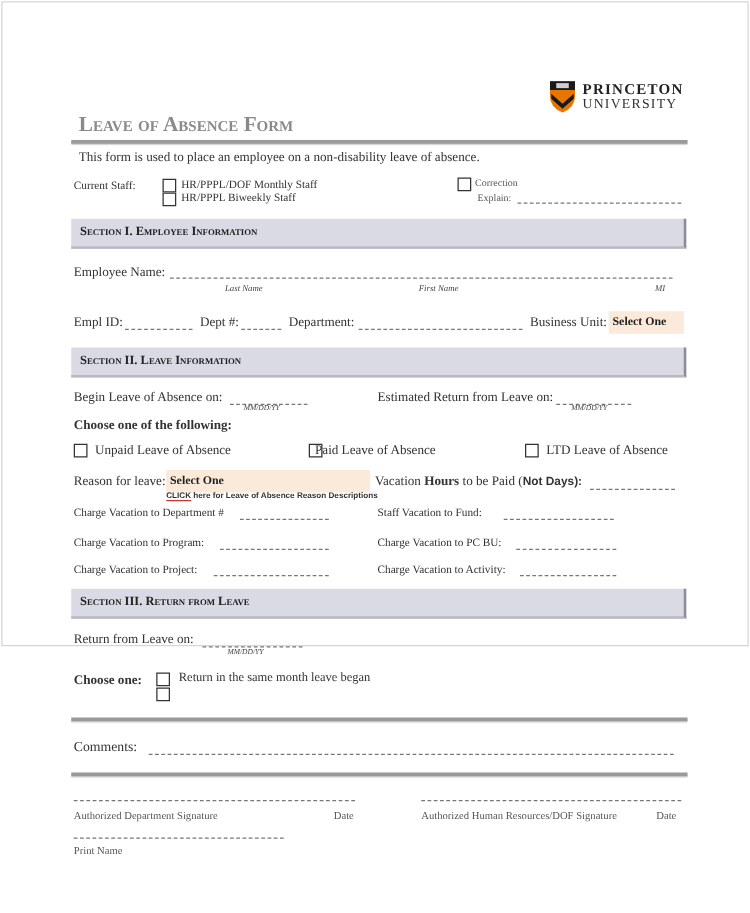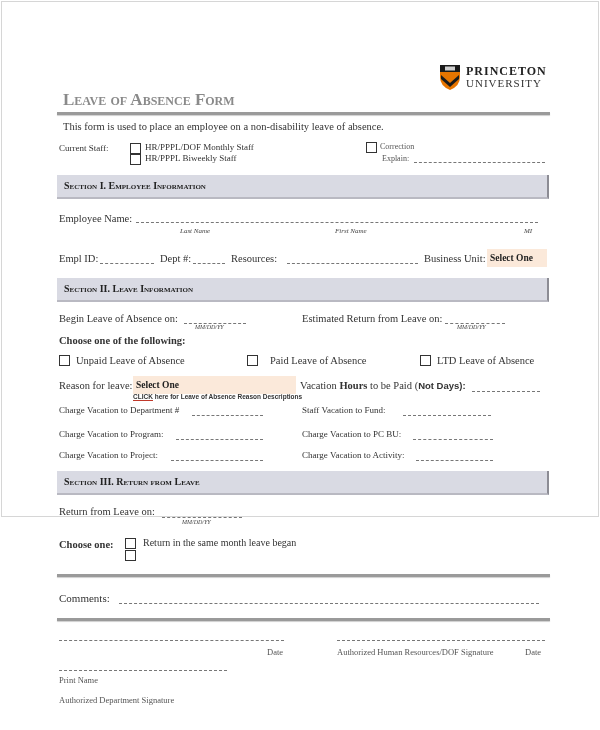--- a/index.html
+++ b/index.html
@@ -79,40 +79,40 @@
   <div class="abs small" style="left:57px; top:211px;">Employee Name:</div>
   <div class="abs line" style="left:134px; top:211px; width:402px;"></div>
   <div class="abs sub" style="left:178px; top:225px;">Last Name</div>
   <div class="abs sub" style="left:333px; top:225px;">First Name</div>
   <div class="abs sub" style="left:522px; top:225px;">MI</div>
 
   <div class="abs small" style="left:57px; top:251px;">Empl ID:</div>
   <div class="abs line" style="left:98px; top:252px; width:54px;"></div>
   <div class="abs small" style="left:158px; top:251px;">Dept #:</div>
   <div class="abs line" style="left:191px; top:252px; width:32px;"></div>
-  <div class="abs small" style="left:229px; top:251px;">Resources:</div>
+  <div class="abs small" style="left:229px; top:251px;">Department:</div>
   <div class="abs line" style="left:285px; top:252px; width:131px;"></div>
   <div class="abs small" style="left:422px; top:251px;">Business Unit:</div>
   <div class="select-box" style="left:485px; top:247px; width:60px;">Select One</div>
 
   <div class="section-bar" style="top:276px;">Section II. Leave Information</div>
 
   <div class="abs small" style="left:57px; top:311px;">Begin Leave of Absence on:</div>
   <div class="abs line" style="left:182px; top:312px; width:62px;"></div>
   <div class="abs sub" style="left:193px; top:322px; font-size:6px;">MM/DD/YY</div>
   <div class="abs small" style="left:300px; top:311px;">Estimated Return from Leave on:</div>
   <div class="abs line" style="left:443px; top:312px; width:60px;"></div>
   <div class="abs sub" style="left:455px; top:322px; font-size:6px;">MM/DD/YY</div>
 
   <div class="abs small bold" style="left:57px; top:333px;">Choose one of the following:</div>
 
   <div class="cb" style="left:57px; top:353px;"></div>
   <div class="abs small" style="left:74px; top:353px;">Unpaid Leave of Absence</div>
   <div class="cb" style="left:245px; top:353px;"></div>
-  <div class="abs small" style="left:268px; top:353px;">Paid Leave of Absence</div>
+  <div class="abs small" style="left:250px; top:353px;">Paid Leave of Absence</div>
   <div class="cb" style="left:418px; top:353px;"></div>
   <div class="abs small" style="left:435px; top:353px;">LTD Leave of Absence</div>
 
   <div class="abs small" style="left:57px; top:378px;">Reason for leave:</div>
   <div class="select-box" style="left:131px; top:374px; width:163px;">Select One</div>
   <div class="abs link-text" style="left:131px; top:391px;">
     <span class="click">CLICK</span><span> here for Leave of Absence Reason Descriptions</span>
   </div>
   <div class="abs small" style="left:298px; top:378px;">
     <span>Vacation </span><span class="bold">Hours</span><span> to be Paid (</span><span class="bold sans-bold" style="font-size:9.5px;">Not Days):</span>
@@ -144,21 +144,21 @@
   <div class="cb" style="left:123px; top:536px;"></div>
   <div class="abs small" style="left:141px; top:535px; font-size:10px;text-align:right;">Return in the same month leave began</div>
   <div class="cb" style="left:123px; top:548px;"></div>
 
   <div class="rule" style="top:572px;"></div>
   <div class="abs small" style="left:57px; top:590px; font-size:11px;">Comments:</div>
   <div class="abs line" style="left:117px; top:592px; width:420px;"></div>
   <div class="rule" style="top:616px;"></div>
 
   <div class="abs line" style="left:57px; top:633px; width:225px; height:6px;"></div>
-  <div class="abs tiny" style="left:57px; top:645px; font-size:8.5px;margin-top:48px;">Authorized Department Signature</div>
+  <div class="abs tiny" style="left:57px; top:645px; font-size:8.5px;">Authorized Department Signature</div>
   <div class="abs tiny" style="left:265px; top:645px; font-size:8.5px;">Date</div>
   <div class="abs line" style="left:335px; top:633px; width:208px; height:6px;"></div>
   <div class="abs tiny" style="left:335px; top:645px; font-size:8.5px;">Authorized Human Resources/DOF Signature</div>
   <div class="abs tiny" style="left:523px; top:645px; font-size:8.5px;">Date</div>
 
   <div class="abs line" style="left:57px; top:663px; width:168px; height:6px;"></div>
   <div class="abs tiny" style="left:57px; top:673px; font-size:8.5px;">Print Name</div>
 </div>
 
 </body></html>

